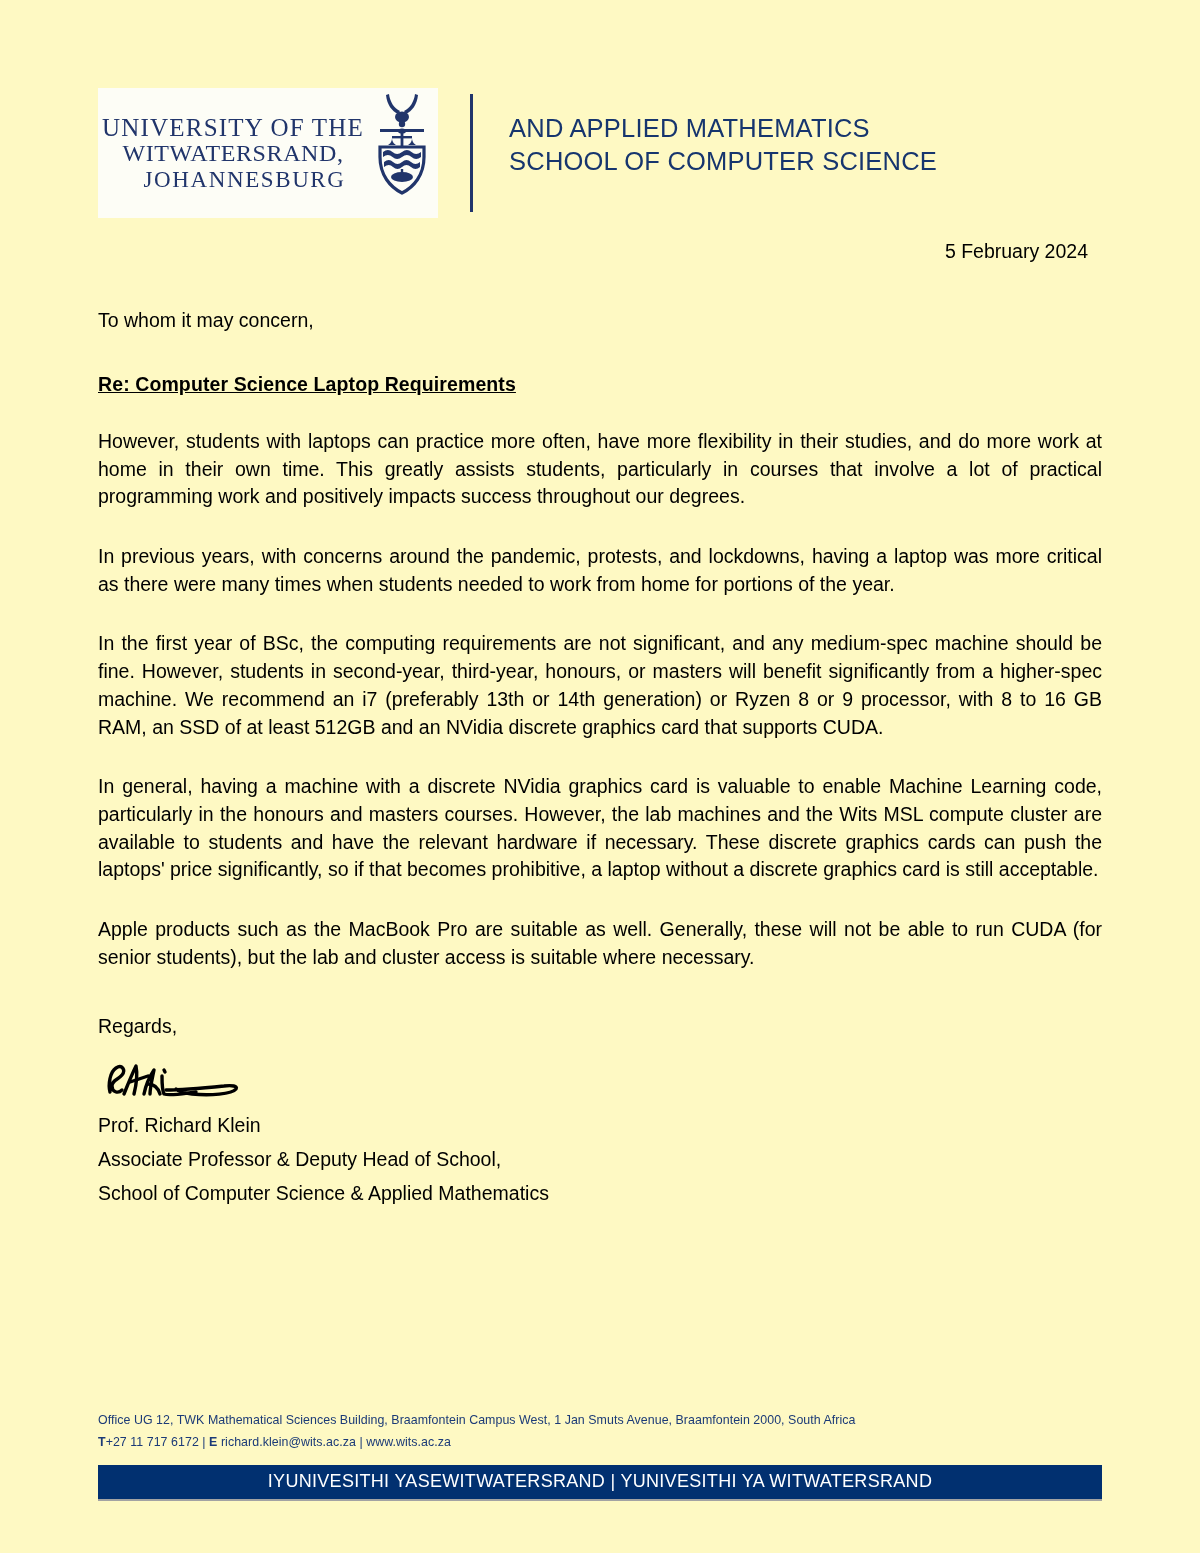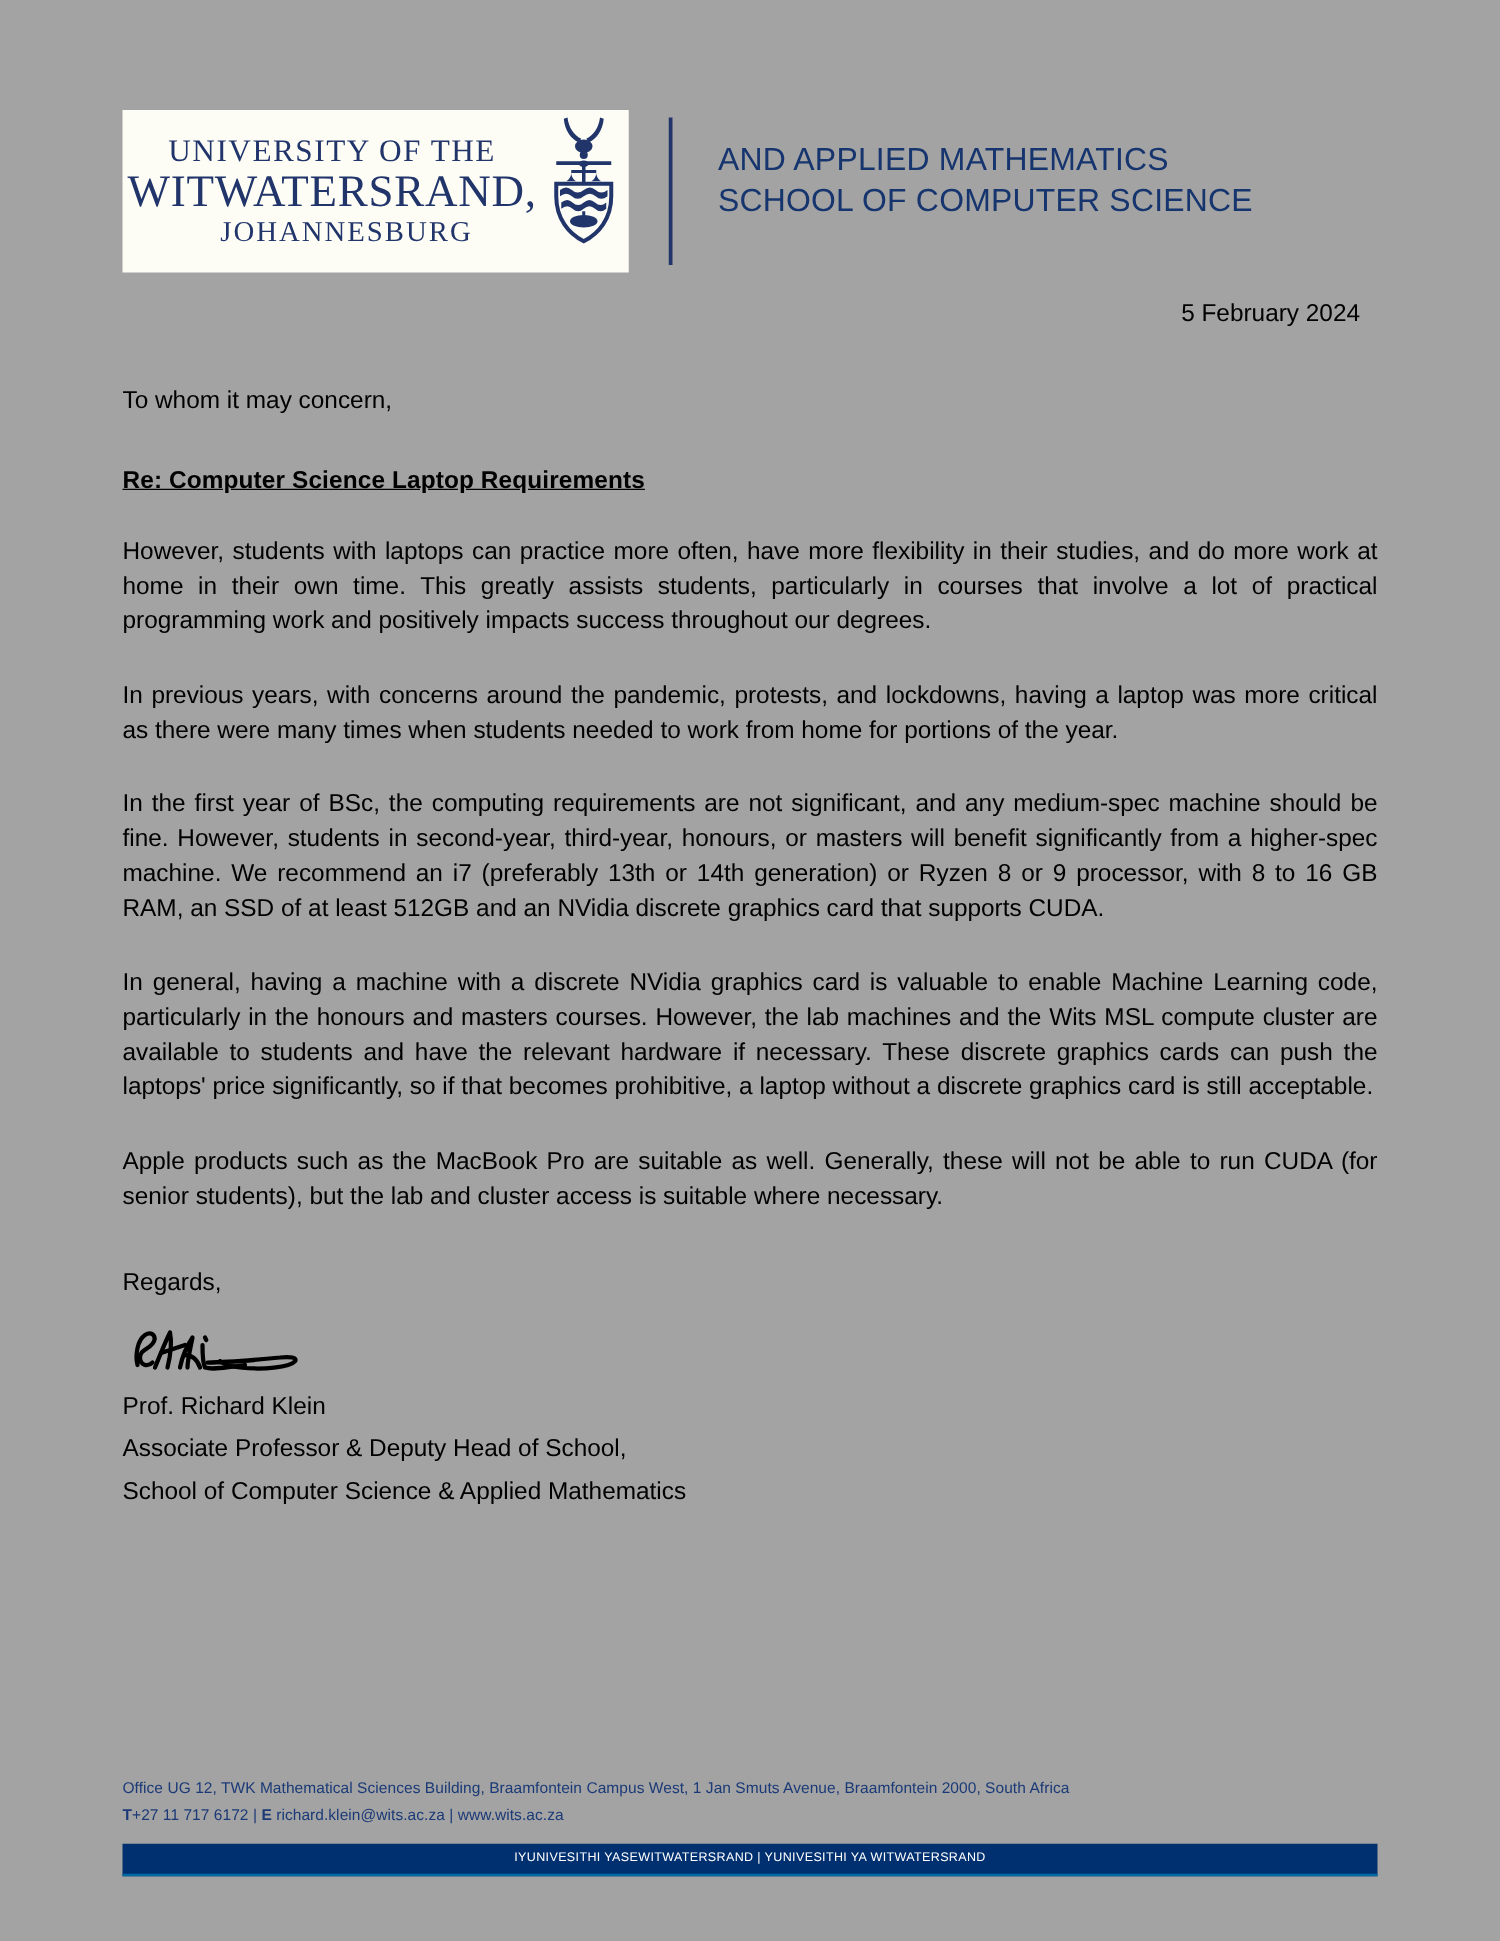--- a/index.html
+++ b/index.html
@@ -12,21 +12,21 @@
     color: #000000;
     position: relative;
     overflow: hidden;
   }
 
   .page {
     width: 1200px;
     height: 1553px;
     position: relative;
     padding: 0;
-    background: #a3a3a3;
+    background: #fef9c3;
   }
 
   
   .header {
     display: flex;
     align-items: flex-start;
     padding: 88px 0 0 98px;
     height: 160px;
   }
   .logo-block {
@@ -45,21 +45,21 @@
     color: #21356b;
     line-height: 1.02;
     letter-spacing: 0.5px;
   }
   .wm-1 {
     font-size: 25px;
     letter-spacing: 1.2px;
     white-space: nowrap;
   }
   .wm-2 {
-    font-size: 36px;
+    font-size: 24px;
     letter-spacing: 0.6px;
     white-space: nowrap;
     margin-top: 1px;
   }
   .wm-3 {
     font-size: 23px;
     letter-spacing: 1.6px;
     white-space: nowrap;
     margin-top: 2px;
     margin-left: 23px;
@@ -144,24 +144,24 @@
     font-size: 12.4px;
     line-height: 1.72;
     letter-spacing: 0.05px;
   }
   .footer-contact .bold { font-weight: bold; }
   .banner {
     margin: 12px 98px 52px 98px;
     background: #013070;
     color: #ffffff;
     text-align: center;
-    font-size: 10px;
+    font-size: 18px;
     letter-spacing: 0.3px;
     padding: 6px 0 7px 0;
-    border-bottom: 2px solid #0369a1;
+    border-bottom: 2px solid #a3a3a3;
   }
 </style>
 </head>
 <body>
 
 <div class="page">
 
   <div class="header">
     <div class="logo-block">
       <div class="wordmark">

